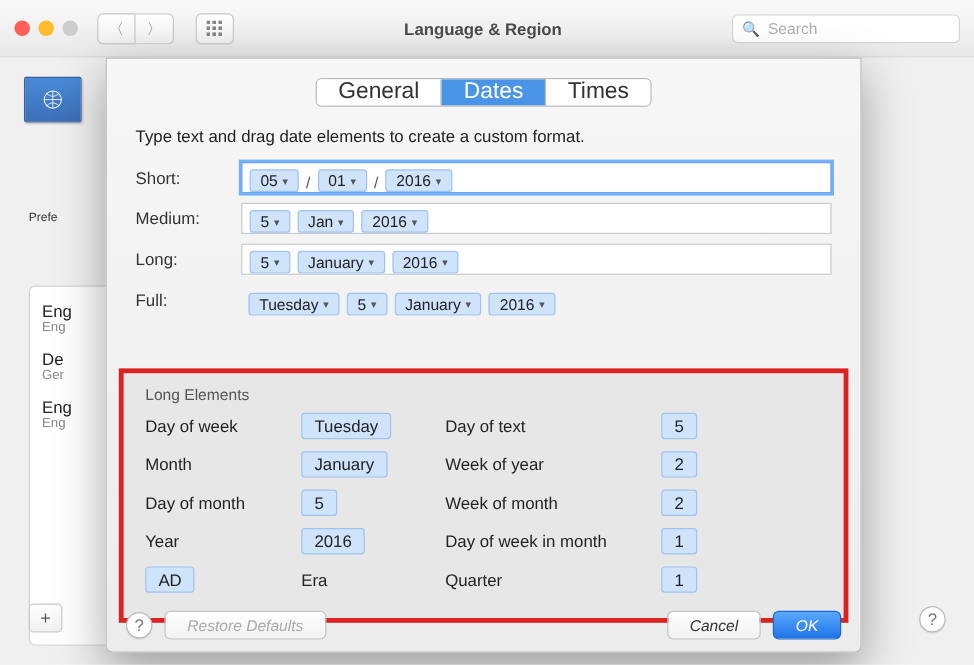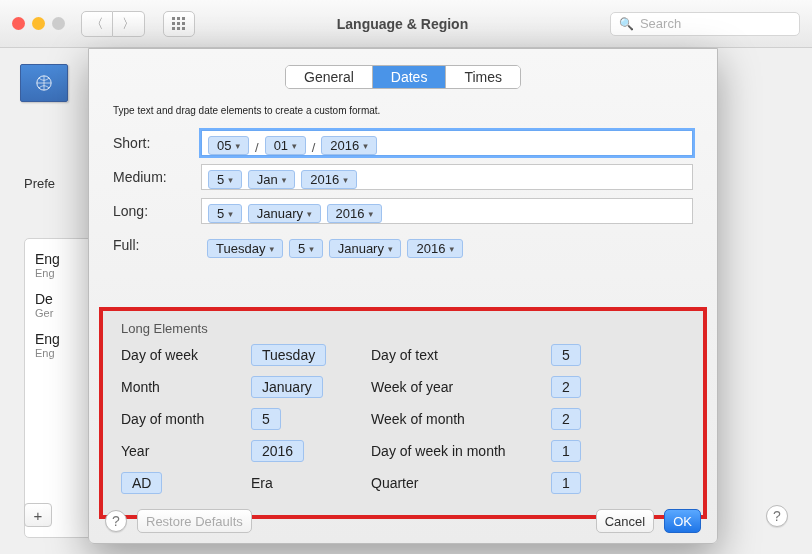--- a/index.html
+++ b/index.html
@@ -14,50 +14,50 @@
   .navbtn, .gridbtn { width:32px; height:26px; background:linear-gradient(#fff,#f0f0f0); border:1px solid #c8c8c8; display:flex; align-items:center; justify-content:center; font-size:13px; color:#888; border-radius:5px; }
   .navbtn.l{border-radius:5px 0 0 5px;} .navbtn.r{border-radius:0 5px 5px 0; border-left:none;}
   .gridbtn{ margin-left:8px;}
   .title { flex:1; text-align:center; color:#4a4a4a; font-size:14px;font-weight:bold; }
   .search { width:190px; height:24px; border:1px solid #d6d6d6; border-radius:5px; background:#fff; display:flex; align-items:center; padding:0 8px; color:#b0b0b0; font-size:13px; gap:6px;}
   .searchglyph{font-size:12px;}
   .mainbody { position:absolute; top:48px; left:0; right:0; bottom:0; background:#f0f0f0; padding:16px 20px; }
   .flag { width:48px; height:38px; background:linear-gradient(#4a8ad8,#3b6fb8); border:1px solid #3a5f9e; border-radius:2px; display:inline-flex; align-items:center; justify-content:center; color:#fff; font-size:10px; box-shadow:1px 1px 2px rgba(0,0,0,.2);}
   .flag svg{width:26px;height:26px;}
   .prefbox { position:absolute; top:150px; left:24px; width:72px; height:300px; border:1px solid #d3d3d3; border-radius:5px; background:#fff; padding:6px 0; overflow:hidden;margin-top:40px; }
-  .preflabel{ position:absolute; top:128px; left:24px; font-size:13px; color:#333;}
+  .preflabel{ position:absolute; top:128px; left:24px; font-size:10px; color:#333;}
   .langrow{ padding:6px 10px; }
   .langmain{font-size:14px;color:#222;} .langsub{font-size:11px;color:#888;}
   .addbtn{ position:absolute; top:455px; left:24px; width:28px; height:24px; border:1px solid #c8c8c8; background:linear-gradient(#fff,#f1f1f1); border-radius:4px; display:flex; align-items:center; justify-content:center; font-size:15px; color:#555;}
   
   .sheet { position:absolute; top:48px; left:88px; width:630px; height:496px; background:linear-gradient(#f7f7f7,#ececec); border:1px solid #bcbcbc; border-radius:0 0 6px 6px; box-shadow:0 14px 40px rgba(0,0,0,.35); }
   .tabs { display:flex; justify-content:center; margin-top:16px; }
   .segtabs { display:flex; border:1px solid #b8b8b8; border-radius:5px; overflow:hidden; height:24px; }
-  .segtab { padding:0 18px; font-size:14px; display:flex; align-items:center; background:#fff; color:#333; border-right:1px solid #b8b8b8; }
+  .segtab { padding:0 18px; font-size:19px; display:flex; align-items:center; background:#fff; color:#333; border-right:1px solid #b8b8b8; }
   .segtab:last-child{border-right:none;}
   .segtab.sel { background:#4a94e8; color:#fff; }
-  .instr { margin:16px 24px 10px; font-size:10px; color:#222; }
+  .instr { margin:16px 24px 10px; font-size:14px; color:#222; }
   .rows { margin:0 24px; }
   .frow { display:flex; align-items:center; height:34px; gap:12px; }
   .flabel { width:76px; font-size:14px; color:#333; }
   .field { flex:1; height:26px; border:1px solid #c8c8c8; background:#fff; display:flex; align-items:flex-end; padding:0 6px; gap:6px; font-size:13px; }
   .field.focused{ outline:3px solid rgba(82,160,255,.8); outline-offset:-1px; }
   .field.noborder{ border:none; background:transparent; }
   .token { background:#cfe3fb; border:1px solid #9fc2ef; border-radius:3px; padding:1px 8px; display:inline-flex; align-items:center; gap:4px; font-size:13px; color:#222; }
   .token .caret{font-size:9px;color:#555;}
   .sep { color:#555; }
   
   .panel { position:absolute; left:10px; right:10px; top:258px; height:212px; border:4px solid #d22; background:#e7e7e7; padding:8px 18px 4px; }
   .panel h4{ margin:2px 0 8px; font-weight:400; font-size:13px; color:#555;}
   .grid { display:grid; grid-template-columns: 130px 120px 180px 60px; row-gap:10px; align-items:center; font-size:14px; color:#222;}
   .chip { background:#cfe3fb; border:1px solid #9fc2ef; border-radius:3px; padding:2px 10px; display:inline-block; min-width:24px; text-align:center; }
   
   .bottom { position:absolute; left:0; right:0; bottom:10px; display:flex; align-items:center; padding:0 16px; gap:10px; }
   .help { width:22px; height:22px; border-radius:50%; border:1px solid #bbb; background:#fff; color:#777; font-size:14px; display:flex; align-items:center; justify-content:center; box-shadow:0 1px 1px rgba(0,0,0,.1);}
-  .btn { height:24px; padding:0 8px; border:1px solid #c4c4c4; border-radius:5px; background:linear-gradient(#fff,#f1f1f1); font-size:13px; color:#333; display:flex; align-items:center; }
+  .btn { height:24px; padding:0 18px; border:1px solid #c4c4c4; border-radius:5px; background:linear-gradient(#fff,#f1f1f1); font-size:13px; color:#333; display:flex; align-items:center;font-style:italic; }
   .btn.disabled{ color:#aaa; }
   .btn.primary{ background:linear-gradient(#5aa8ff,#1e74e6); border-color:#1e66cc; color:#fff;}
   .spacer{flex:1;}
   .dots{ position:absolute; left:50%; transform:translateX(-50%); top:436px; display:flex; gap:8px;}
   .pgdot{width:8px;height:8px;border-radius:50%;background:#c8c8c8;}
   .pgdot.on{background:#8a8a8a;}
   .help-outer{ position:absolute; right:24px; top:505px;}
 </style>
 </head>
 <body>

